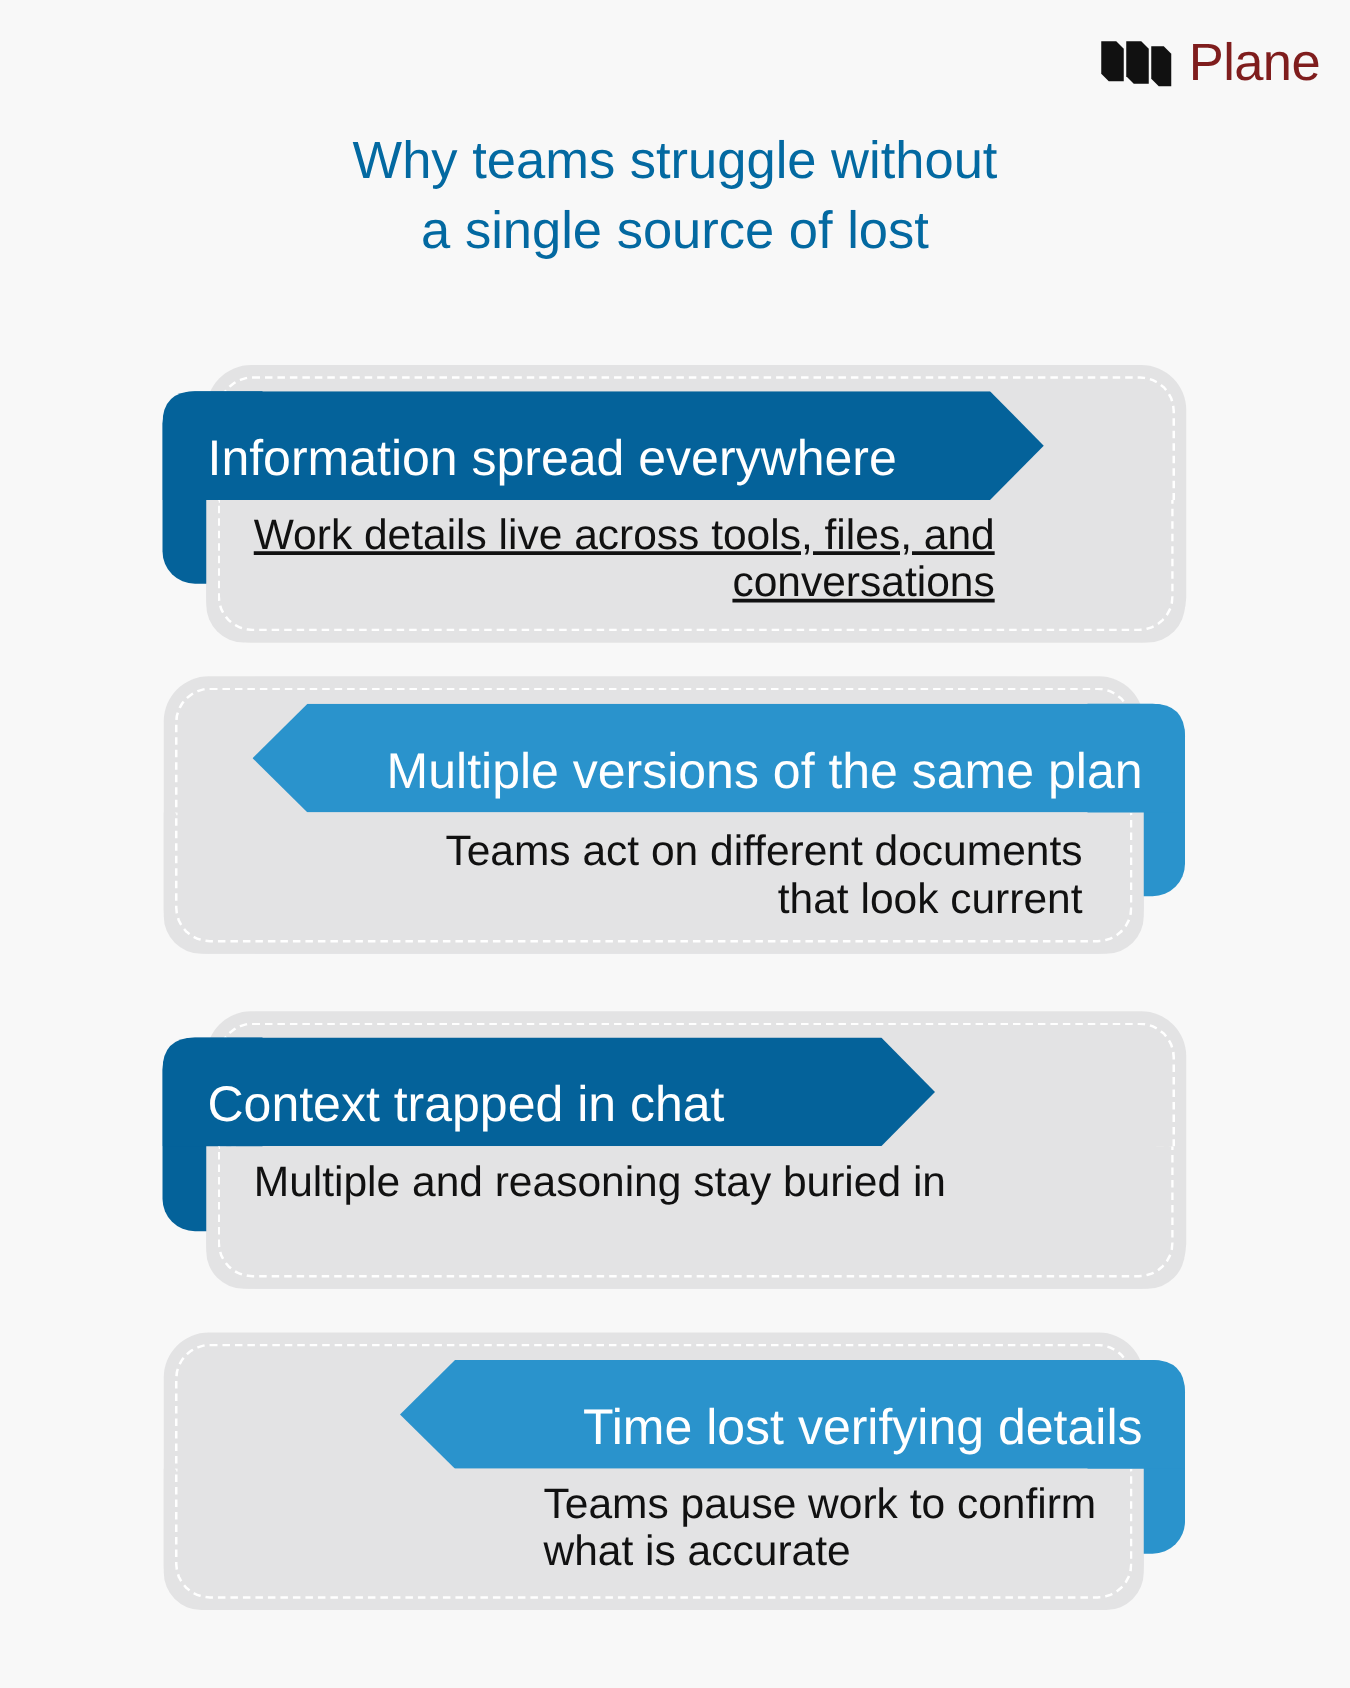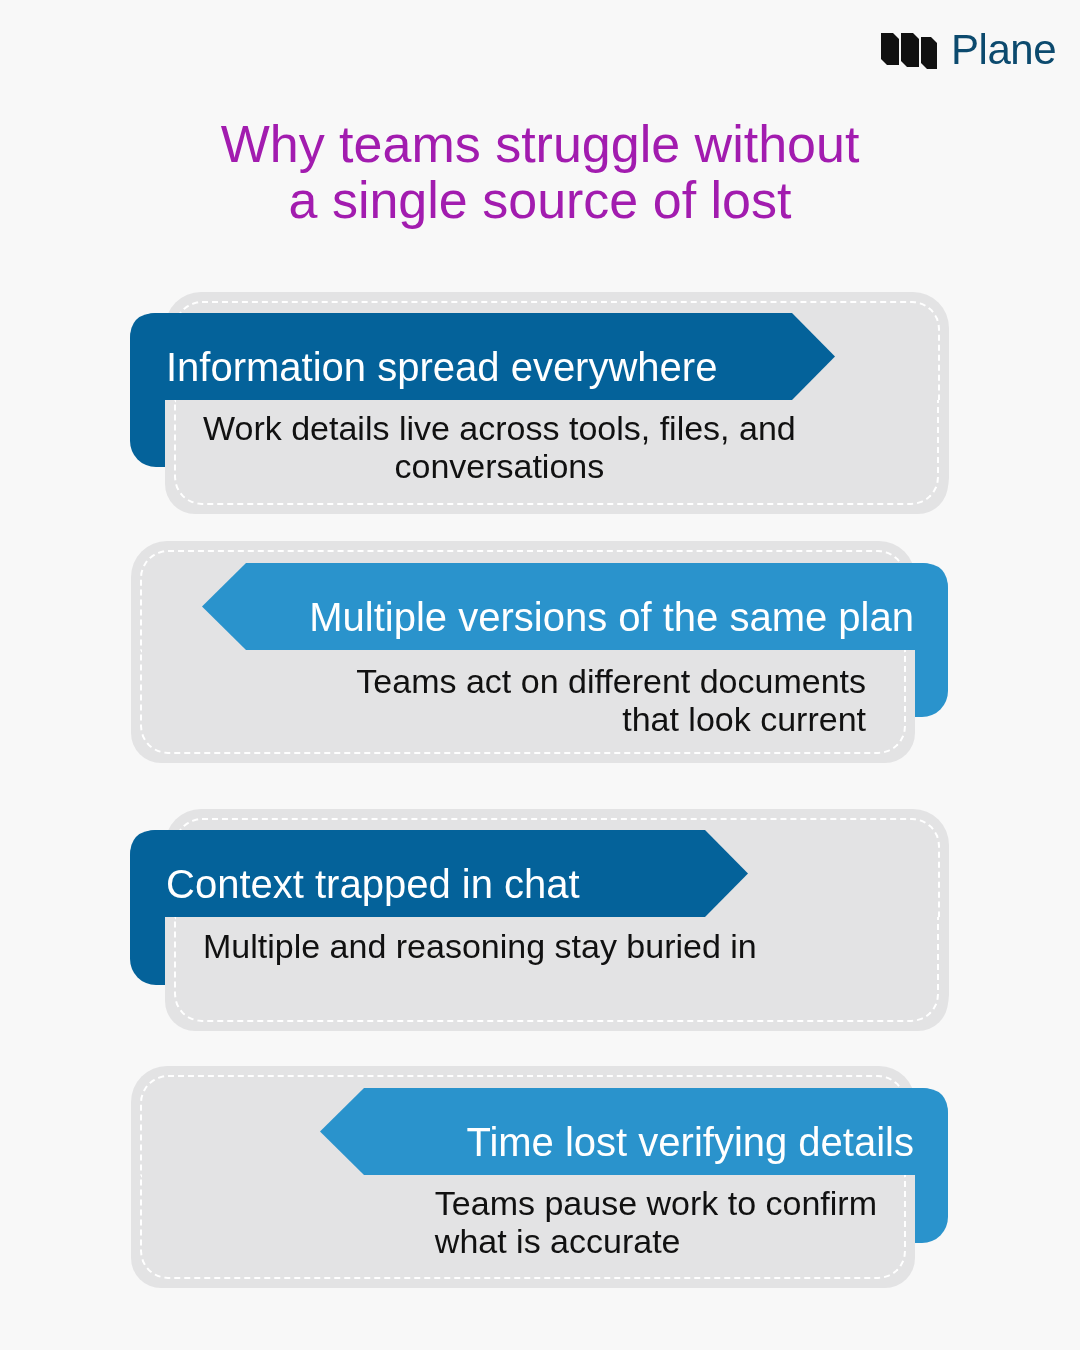--- a/index.html
+++ b/index.html
@@ -2,24 +2,24 @@
 <html><head>
 <meta charset="utf-8">
 <style>
   html, body { margin:0; padding:0; }
   body {
     width:1080px; height:1350px; background:#f8f8f8; position:relative; overflow:hidden;
     font-family:"DejaVu Sans", "Liberation Sans", sans-serif;
   }
   .logo { position:absolute; top:26px; right:24px; display:flex; align-items:center; gap:12px; }
   .logo-mark { width:60px; height:42px; }
-  .logo-text { font-family:"Liberation Sans", sans-serif; font-size:42px; color:#0c4a6e; letter-spacing:-0.5px; }
+  .logo-text { font-family:"Liberation Sans", sans-serif; font-size:42px; color:#7f1d1d; letter-spacing:-0.5px; }
   .title {
-    position:absolute; top:116px; left:0; width:1080px; text-align:center;
-    font-family:"Liberation Sans", sans-serif; font-size:52px; line-height:56px; color:#a21caf;
+    position:absolute; top:100px; left:0; width:1080px; text-align:center;
+    font-family:"Liberation Sans", sans-serif; font-size:42px; line-height:56px; color:#0369a1;
   }
   .title span { display:block; }
 
   .card { position:absolute; width:1080px; height:240px; left:0; }
   .gray {
     position:absolute; background:#e3e3e4; border-radius:36px; height:222px; width:784px;
   }
   .dash {
     position:absolute; inset:9px; border:2px dashed #ffffff; border-radius:28px;
   }
@@ -61,21 +61,21 @@
   <div class="strip" style="left:130px; top:313px; width:80px; height:154px; background:#04629a; border-radius:26px 0 0 26px;"></div>
   <svg style="position:absolute; left:130px; top:313px;" width="706" height="87">
     <path d="M26,0 L662,0 L705,43.5 L662,87 L0,87 L0,26 Q0,0 26,0 Z" fill="#04629a"></path>
   </svg>
   <div class="banner" style="left:166px; top:313px;">
     <span class="banner-text">Information spread everywhere</span>
   </div>
   <div class="inner" style="left:165px; top:400px; width:783px; height:114px;">
     <div class="idash" style="left:9px; top:0; right:9px; bottom:9px; border-top:none; border-radius:0 0 28px 28px;"></div>
   </div>
-  <div class="desc" style="left:203px; top:409px; text-align:center;">
+  <div class="desc" style="left:203px; top:409px; text-align:right;text-decoration:underline;">
     <span>Work details live across tools, files, and</span>
     <span>conversations</span>
   </div>
 </div>
 
 <div class="card" style="top:0;">
   <div class="gray" style="left:131px; top:541px;">
       <div class="dash"></div>
     </div>
   <div class="strip" style="left:870px; top:563px; width:78px; height:154px; background:#2a93cc; border-radius:0 26px 26px 0;"></div>

